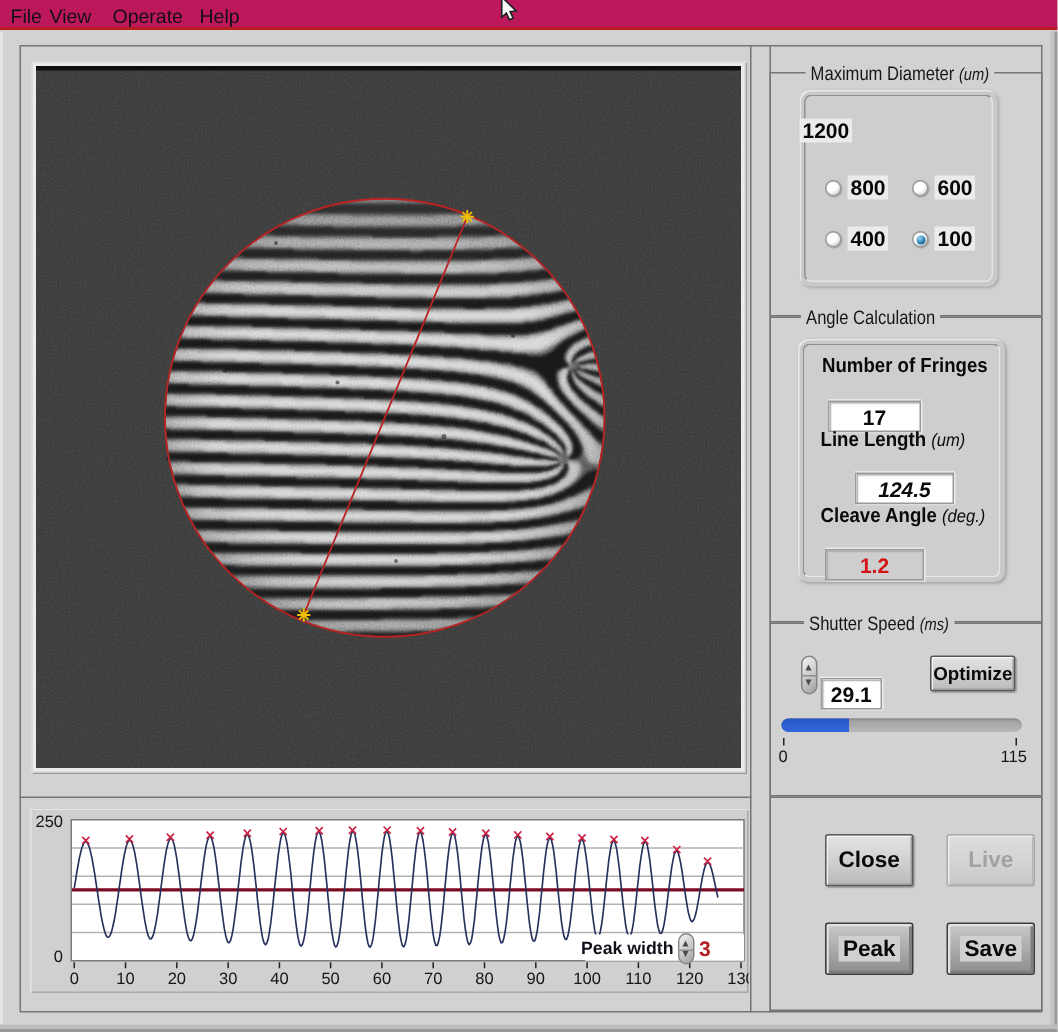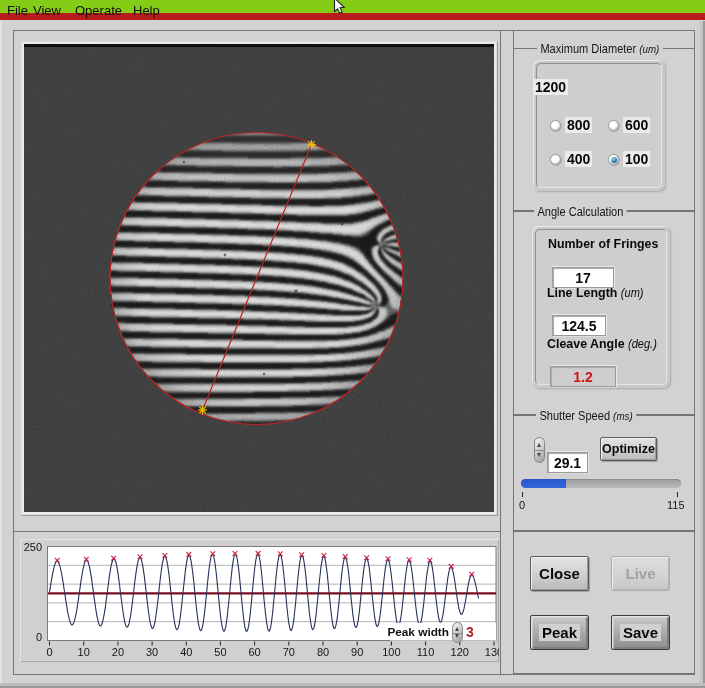--- a/index.html
+++ b/index.html
@@ -1,19 +1,19 @@
 <!DOCTYPE html>
 <html><head><meta charset="utf-8">
 <style>
   * { margin:0; padding:0; box-sizing:border-box; }
   html,body { width:705px; height:688px; overflow:hidden; background:#d2d2d2;
     font-family:"Liberation Sans", sans-serif; position:relative; }
   .abs { position:absolute; }
-  .menubar { left:0; top:0; width:705px; height:20px; background:#84cc16;
-     border-bottom:7px solid #b91c1c; font-size:13px; color:#101010; }
+  .menubar { left:0; top:0; width:705px; height:20px; background:#be185d;
+     border-bottom:2px solid #b91c1c; font-size:13px; color:#101010; }
   .menubar span { position:absolute; top:2.5px; }
   .frame { border:1px solid #757575; }
   .gbox { position:absolute; border:1px solid #757575; }
   .gtitle { position:absolute; top:-8px; background:#d2d2d2; padding:0 4px;
      font-size:13px; color:#161616; white-space:nowrap;
      transform:scaleX(0.85); transform-origin:left center; }
   .it { font-style:italic; font-size:11.5px; }
   .rpanel { position:absolute; background:#c9c9c9; border-radius:7px;
      box-shadow: inset 1px 1px 0 #e9e9e9, 1px 1px 2px #a8a8a8; }
   .rpanel .inner { position:absolute; left:3px; top:3px; right:3px; bottom:3px;
@@ -26,21 +26,21 @@
      border-radius:50%; background: radial-gradient(circle at 35% 30%, #7ec4e8 15%, #2277aa 60%, #10506f 100%); }
   .rlabel { position:absolute; background:#ebebeb; font-weight:bold; font-size:14px;
      color:#080808; padding:0px 2px; line-height:16px; }
   .blabel { position:absolute; font-weight:bold; font-size:13.5px; color:#0a0a0a; white-space:nowrap; transform:scaleX(0.92); transform-origin:left center; }
   .field { position:absolute; background:#ffffff; border:1px solid #9a9a9a;
      box-shadow: inset 1px 1px 1px #a8a8a8, 0 -1px 0 #e9e9e9, 1px 0 0 #e9e9e9, 1px 1px 0 #dcdcdc;
      font-weight:bold; font-size:14px; color:#0a0a0a; text-align:center;margin-top:12px; }
   .btn { position:absolute; border:1px solid #5a5a5a; border-radius:2px;
      background: linear-gradient(180deg, #e3e3e3 0%, #cfcfcf 55%, #b9b9b9 100%);
      box-shadow: inset 1px 1px 0 #f2f2f2, inset -1px -1px 0 #9b9b9b, 1px 1px 1px rgba(0,0,0,0.25);
-     font-weight:bold; color:#0a0a0a; text-align:center; }
+     font-weight:bold; color:#0a0a0a; text-align:center;margin-left:20px; }
   .btn.dark { background: linear-gradient(180deg, #c9c9c9 0%, #ababab 50%, #8d8d8d 100%);
      border-color:#3c3c3c; box-shadow: inset 1.5px 1.5px 0 #e2e2e2, inset -2px -2px 0 #7e7e7e; }
   .btn.dis { background: linear-gradient(180deg, #dddddd 0%, #d2d2d2 60%, #c6c6c6 100%);
      border-color:#ababab; color:#a2a2a2; box-shadow: inset 1px 1px 0 #eeeeee, inset -1px -1px 0 #b8b8b8; }
   .btn .lb { display:inline-block; padding:0 3px; line-height:17px; margin-top:8px; }
   .btn.dark .lb { background:#d0d0d0; }
   .spin { position:absolute; width:11px; border-radius:5.5px;
      background: linear-gradient(135deg, #f4f4f4 0%, #cccccc 50%, #9e9e9e 100%);
      border:1px solid #858585; }
   .spin::before, .spin::after { content:""; position:absolute; left:2px; width:0; height:0;
@@ -244,21 +244,21 @@
 <span class="rlabel" style="left:565px;top:151px;">400</span>
 <div class="radio sel" style="left:608px;top:154px;"></div>
 <span class="rlabel" style="left:623px;top:151px;">100</span>
 
 <div class="rpanel" style="left:532px;top:226px;width:138px;height:162px;">
     <div class="inner"></div>
   </div>
 <span class="blabel" style="left:548px;top:236px;">Number of Fringes</span>
 <div class="field" style="left:552px;top:255px;width:62px;height:21px;line-height:20px;">17</div>
 <span class="blabel" style="left:547px;top:285px;">Line Length <span style="font-weight:normal;font-style:italic;font-size:12px;">(um)</span></span>
-<div class="field" style="left:552px;top:303px;width:54px;height:21px;line-height:20px;">124.5</div>
+<div class="field" style="left:570px;top:303px;width:66px;height:21px;line-height:20px;font-style:italic;">124.5</div>
 <span class="blabel" style="left:547px;top:336px;">Cleave Angle <span style="font-weight:normal;font-style:italic;font-size:12px;">(deg.)</span></span>
 <div class="field" style="left:550px;top:354px;width:66px;height:21px;line-height:20px;background:#cecece;color:#d31414;">1.2</div>
 
 <div class="spin" style="left:534px;top:437px;height:26px;">
     <i></i>
   </div>
 <div class="field" style="left:547px;top:440px;width:41px;height:21px;line-height:20px;">29.1</div>
 <div class="btn" style="left:600px;top:437px;width:57px;height:24px;font-size:12.5px;line-height:22px;">Optimize</div>
 <div class="abs" style="left:521px;top:479px;width:160px;height:9px;border-radius:4.5px;
    background:linear-gradient(180deg,#9e9e9e,#b8b8b8);box-shadow:inset 0 1px 1px #8a8a8a;"></div>

